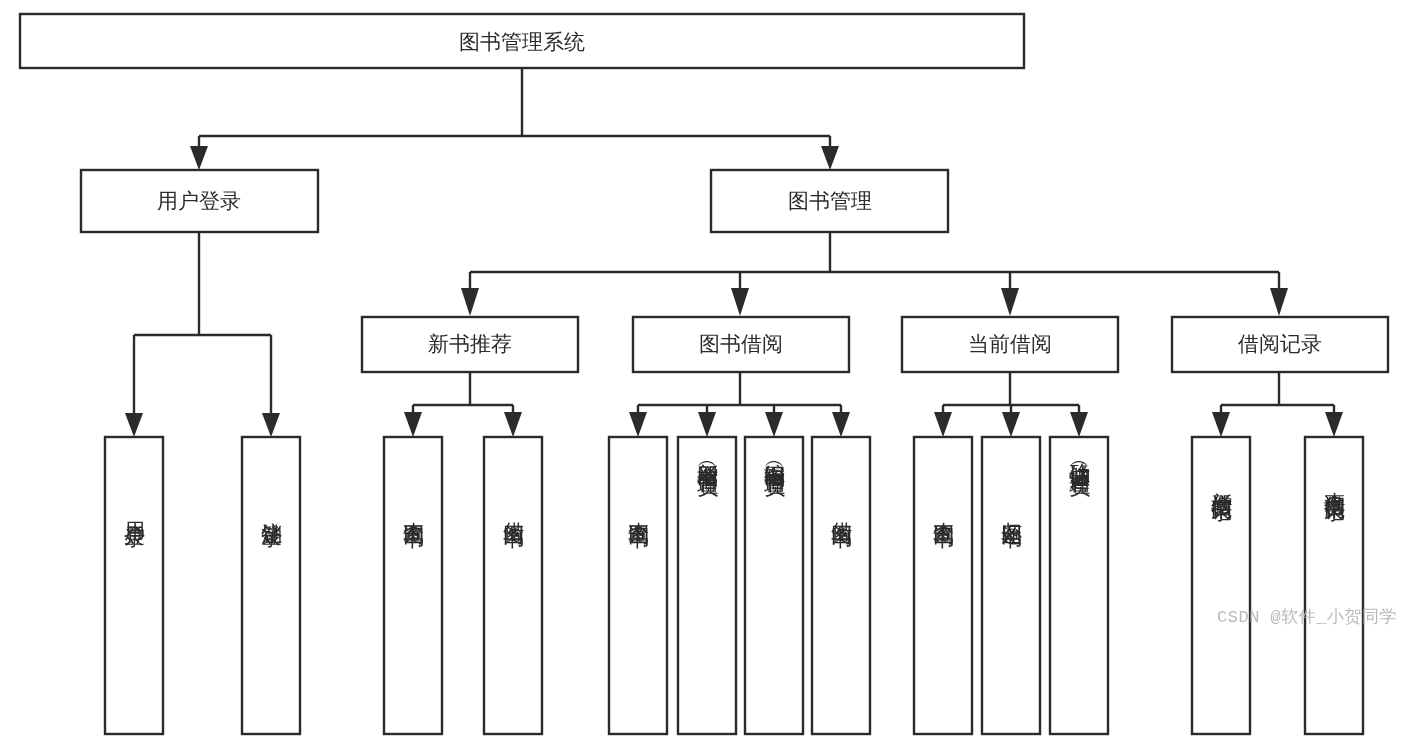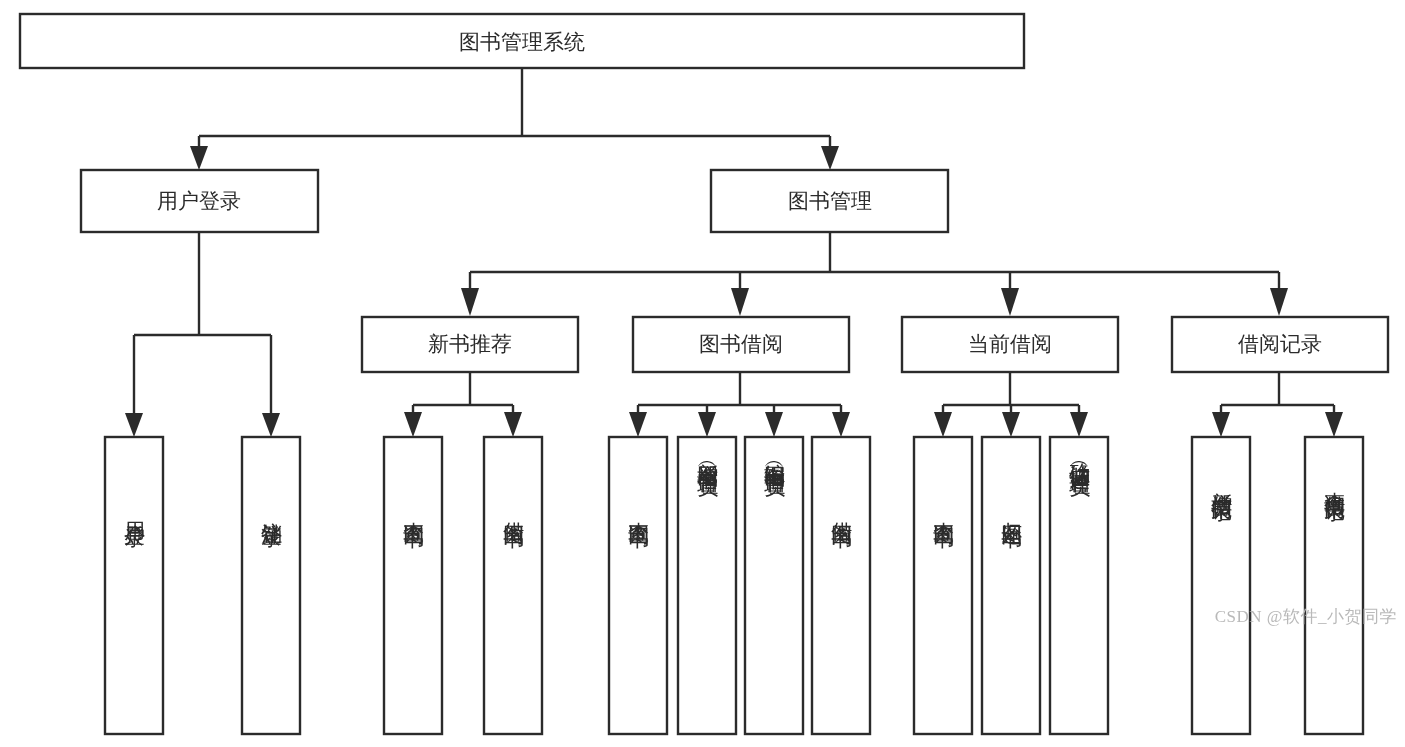--- a/index.html
+++ b/index.html
@@ -64,21 +64,21 @@
     line-height: 1.22;
     color: #2b2b2b;
     letter-spacing: 2px;
     white-space: nowrap;
     text-align: left;
   }
   .watermark {
     position: absolute;
     right: 8px;
     bottom: 6px;
-    font-family: Liberation Serif, serif;
+    font-family: Liberation Mono, monospace;
     font-size: 17px;
     color: #b9b9b9;
     letter-spacing: 0.5px;
     white-space: nowrap;
   }
 </style>
 </head>
 <body>
 
 <div id="diagram-root">

